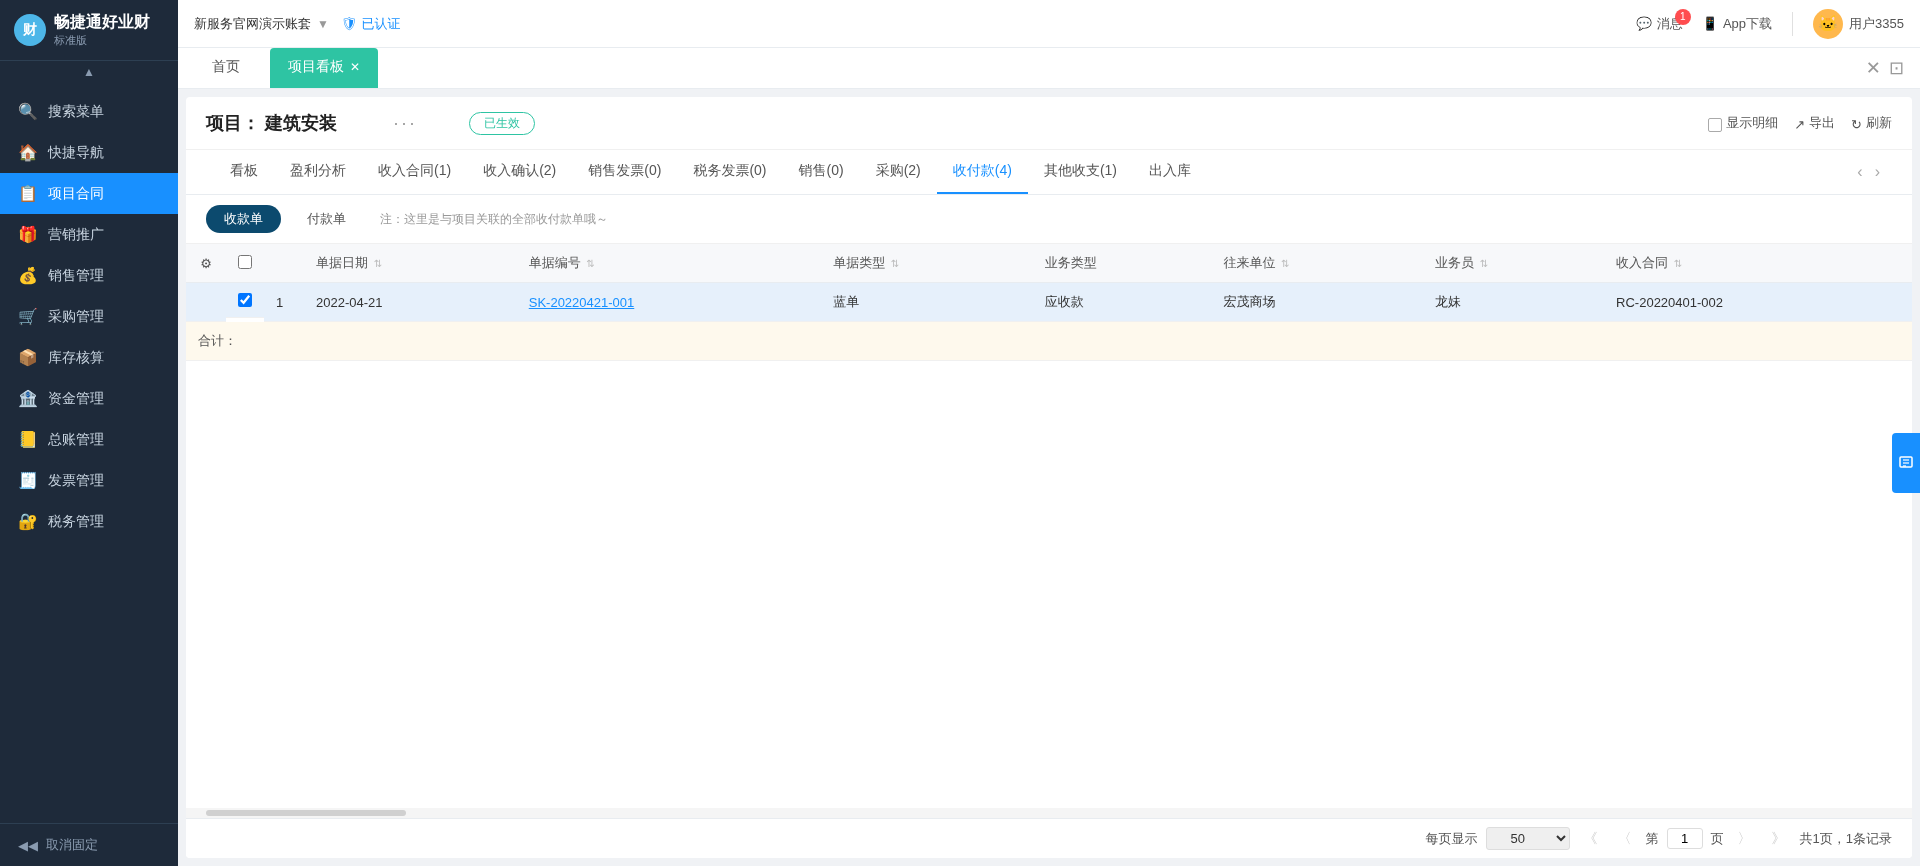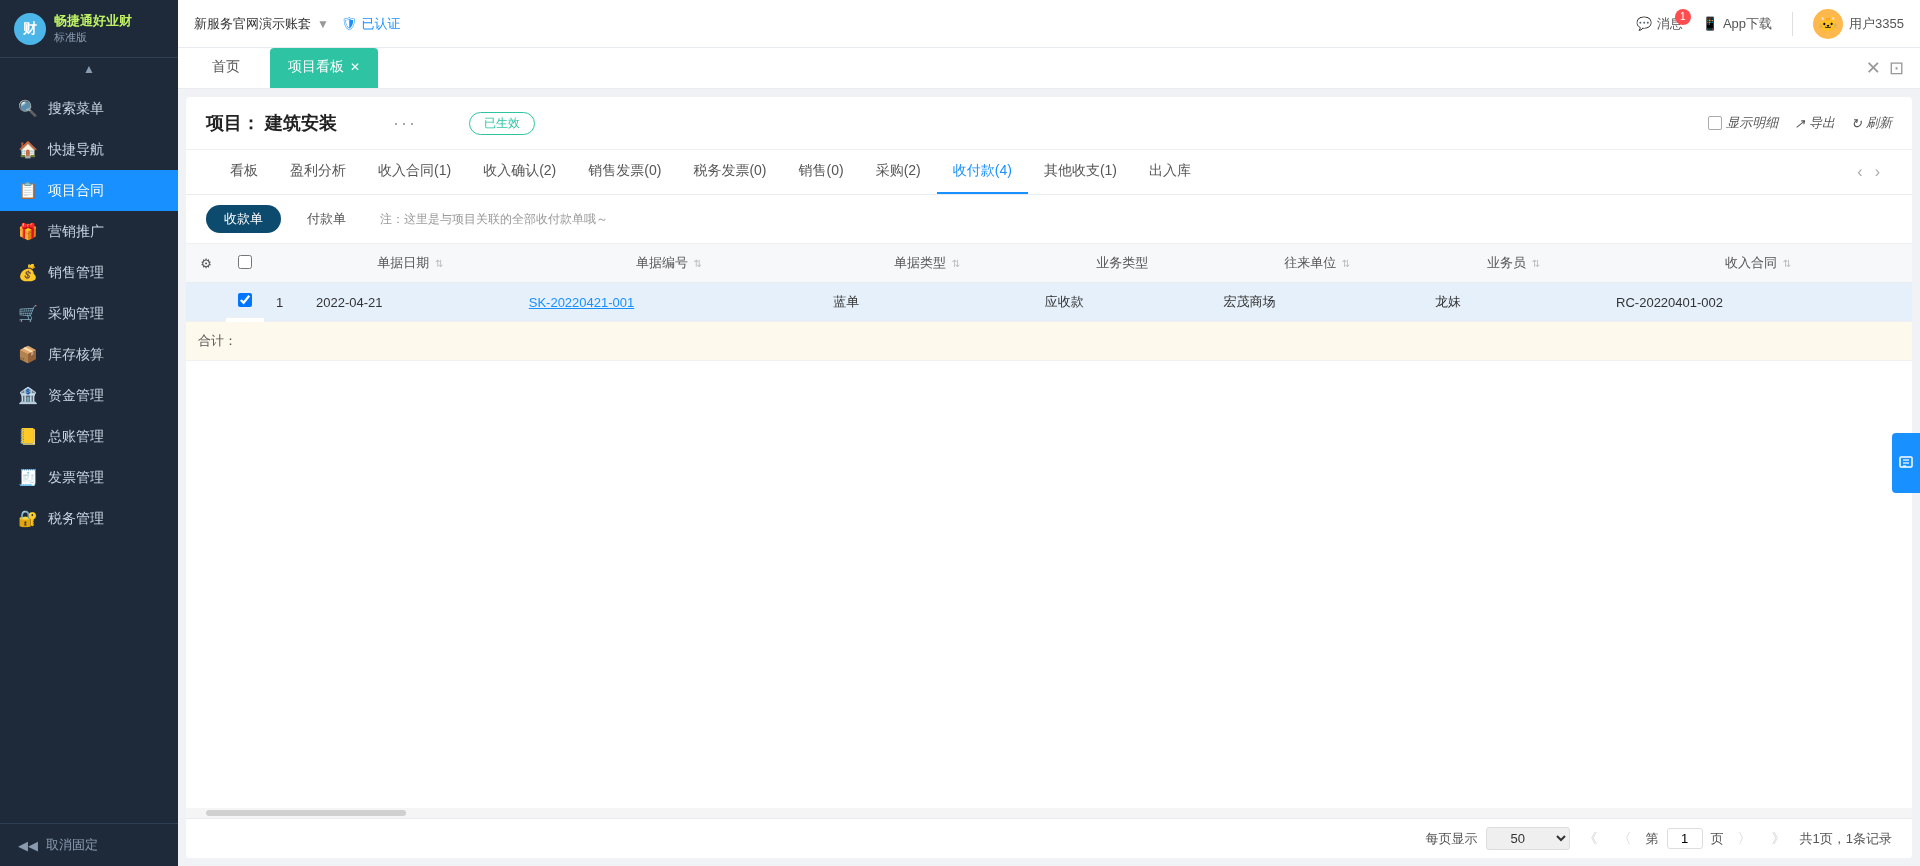--- a/index.html
+++ b/index.html
@@ -23,21 +23,21 @@
       gap: 8px;
       border-bottom: 1px solid #2d3f52;
     }
     .sidebar-logo {
       width: 32px; height: 32px;
       background: #4db6e8;
       border-radius: 50%;
       display: flex; align-items: center; justify-content: center;
       color: white; font-size: 14px; font-weight: bold;
     }
-    .sidebar-title { color: #bef264; font-size: 13px; font-weight: bold; }
+    .sidebar-title { color: #ffffff; font-size: 16px; font-weight: bold; }
     .sidebar-subtitle { color: #8a9bb0; font-size: 11px; }
     .sidebar-nav { flex: 1; overflow-y: auto; padding: 8px 0; }
     .sidebar-nav::-webkit-scrollbar { width: 4px; }
     .sidebar-nav::-webkit-scrollbar-thumb { background: #3a4f64; }
     .sidebar-item {
       display: flex; align-items: center; gap: 10px;
       padding: 11px 18px;
       cursor: pointer; color: #c8d4e0;
       transition: background 0.2s;
     }
@@ -123,21 +123,21 @@
       gap: 40px;
     }
     .project-title { font-size: 18px; font-weight: bold; color: #222; }
     .project-more { margin-left: 16px; color: #999; cursor: pointer; font-size: 18px; letter-spacing: 2px; }
     .project-status {
       margin-left: 12px;
       border: 1px solid #2ec4a3; color: #2ec4a3;
       border-radius: 20px; padding: 2px 14px; font-size: 12px;
     }
     .project-actions { margin-left: auto; display: flex; align-items: center; gap: 16px; }
-    .project-action-item { display: flex; align-items: center; gap: 4px; color: #555; font-size: 13px; cursor: pointer; font-style: italic; }
+    .project-action-item { display: flex; align-items: flex-end; gap: 4px; color: #555; font-size: 13px; cursor: pointer; }
     .checkbox-custom { width: 14px; height: 14px; border: 1px solid #aaa; border-radius: 2px; display: inline-block; }
 
     
     .subtabs {
       display: flex; align-items: center;
       padding: 0 28px;
       border-bottom: 1px solid #e8ecf0;
       overflow-x: auto;
     }
     .subtabs::-webkit-scrollbar { display: none; }
@@ -161,21 +161,21 @@
     }
     .inner-tab.active { background: #0c4a6e; color: white; }
     .inner-tab.inactive { color: #555; background: transparent; }
     .inner-note { color: #999; font-size: 12px; margin-left: 8px; }
 
     
     .table-wrap { flex: 1; overflow: auto; padding: 0; }
     table { width: 100%; border-collapse: collapse; font-size: 13px; }
     thead tr { background: #f7f8fa; }
     th {
-      padding: 10px 12px; text-align: center;
+      padding: 10px 12px; text-align: left;
       color: #555; font-weight: normal;
       border-bottom: 1px solid #e8ecf0;
       white-space: nowrap;
     }
     th .sort-icon { color: #bbb; font-size: 10px; margin-left: 2px; }
     td { padding: 10px 12px; border-bottom: 1px solid #f0f0f0; color: #333; }
     tr.selected td { background: #e6f0fb; }
     .gear-th { width: 40px; text-align: center; }
     .cb-th { width: 36px; text-align: center; }
     .link { color: #1890ff; text-decoration: underline; cursor: pointer; }

